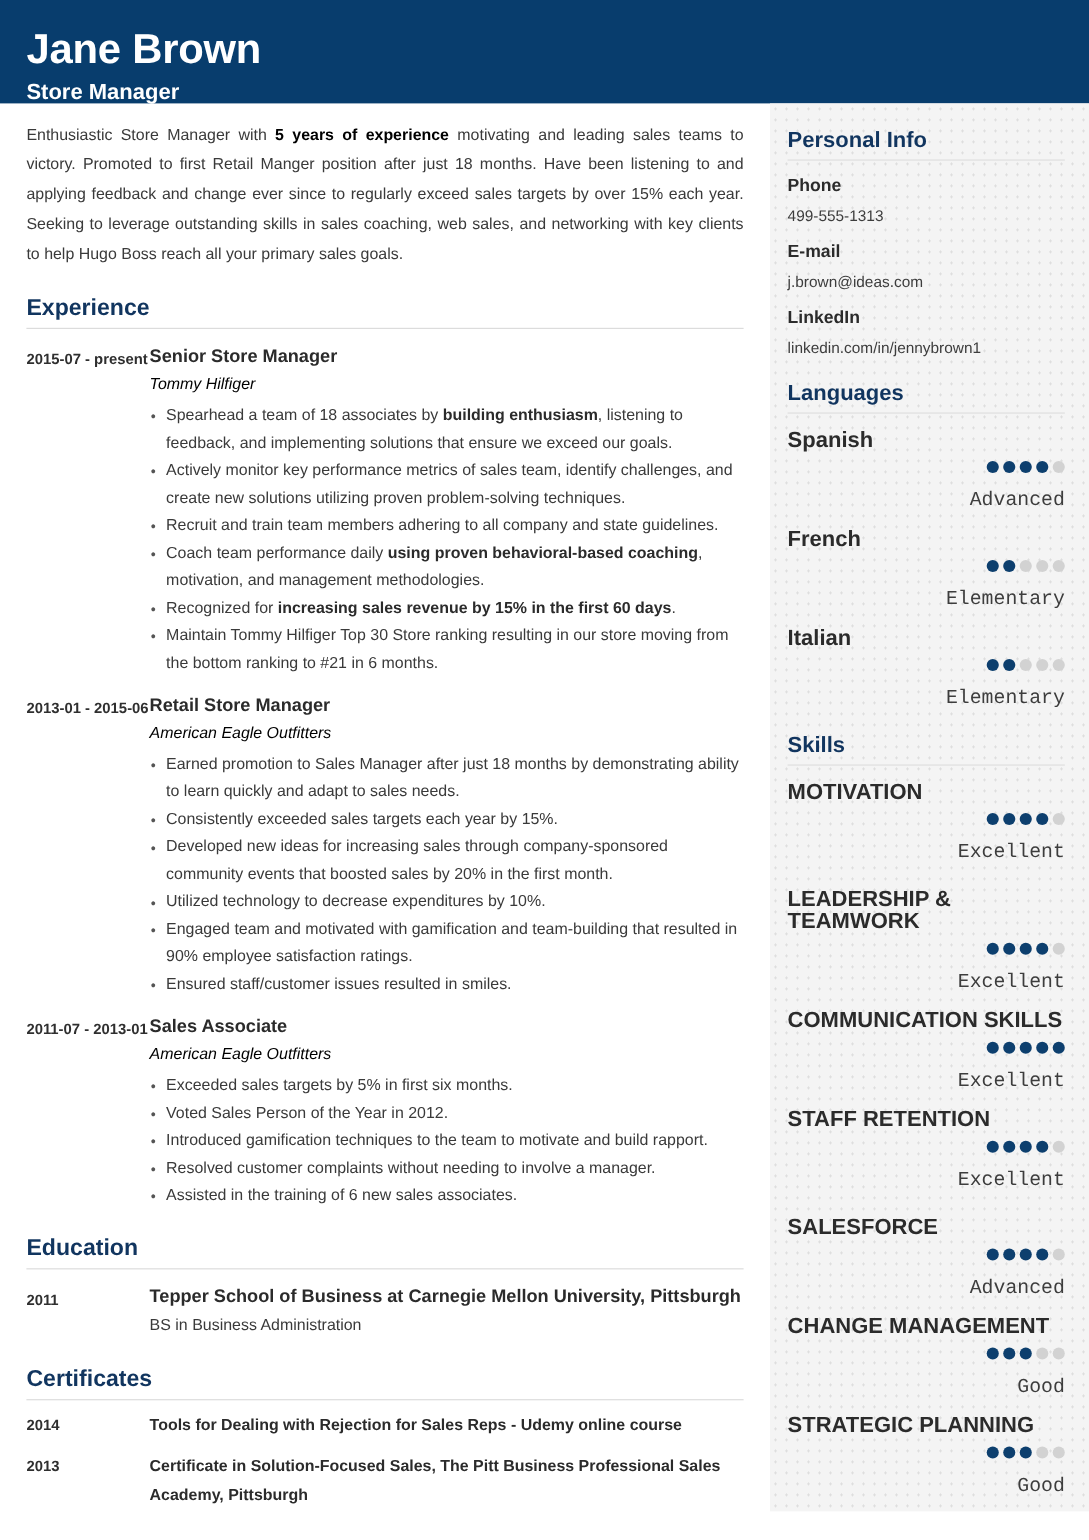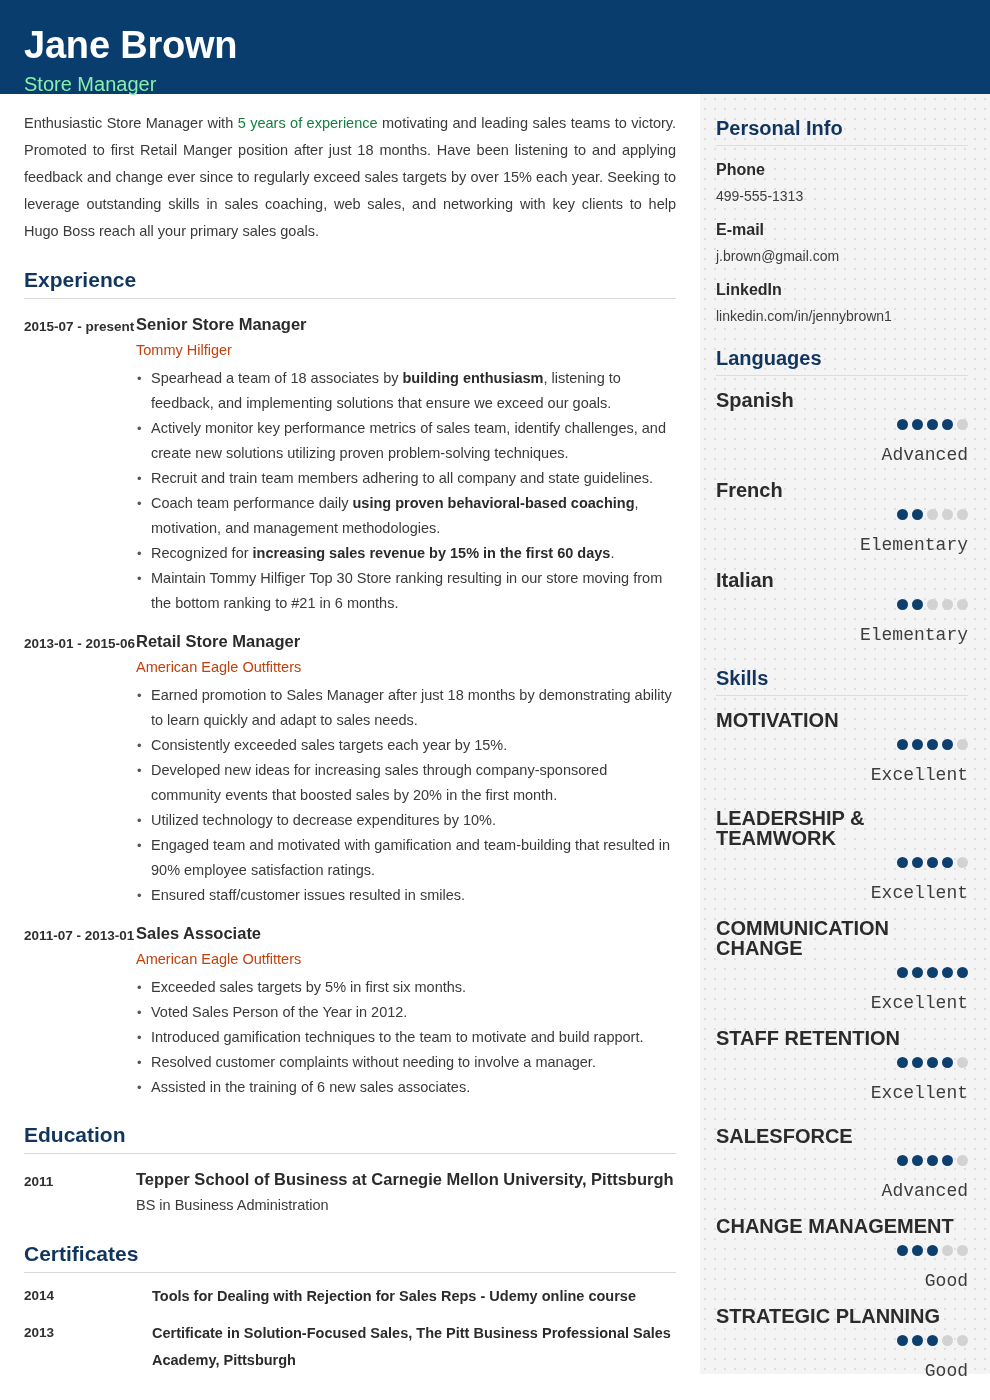--- a/index.html
+++ b/index.html
@@ -19,23 +19,23 @@
     padding: 22px 24px 0 24px;
   }
   .header .name {
     color: #ffffff;
     font-size: 38px;
     font-weight: bold;
     letter-spacing: -0.2px;
     line-height: 46px;
   }
   .header .job-title {
-    color: #86efac;
+    color: #ffffff;
     font-size: 20px;
-    font-weight: normal;
+    font-weight: bold;
     line-height: 28px;
     margin-top: 2px;
   }
 
   
   .body-wrap { display: flex; height: 1280px; align-items: stretch; }
   .main-col { width: 700px; padding: 16px 24px 0 24px; }
   .side-col {
     width: 290px;
     padding: 22px 22px 0 16px;
@@ -45,21 +45,21 @@
     background-position: 0 0;
   }
 
   
   .summary {
     font-size: 14.5px;
     line-height: 27px;
     color: #3a3a3a;
     text-align: justify;
   }
-  .summary b { color: #15803d; font-weight: normal; }
+  .summary b { color: #000000; font-weight: bold; }
 
   
   .sec-head {
     color: #11355f;
     font-size: 21px;
     font-weight: bold;
     margin-top: 22px;
     padding-bottom: 5px;
     border-bottom: 1px solid #d9d9d9;
     line-height: 26px;
@@ -78,21 +78,22 @@
   }
   .entry .content { flex: 1; }
   .entry .role {
     font-size: 16.5px;
     font-weight: bold;
     color: #2b2b2b;
     line-height: 24px;
   }
   .entry .org {
     font-size: 14.5px;
-    color: #c2410c;
+    font-style: italic;
+    color: #000000;
     line-height: 26px;
     margin-top: 1px;
   }
   ul.bullets { list-style: none; margin-top: 3px; }
   ul.bullets li {
     position: relative;
     font-size: 14.5px;
     line-height: 25px;
     color: #3a3a3a;
     padding-left: 15px;
@@ -107,21 +108,21 @@
     font-size: 13px;
   }
   ul.bullets li b { font-weight: bold; color: #2b2b2b; }
 
   .edu-degree {
     font-size: 14.5px;
     color: #3a3a3a;
     line-height: 27px;
     margin-top: 1px;
   }
-  .cert-entry { display: flex; margin-top: 10px; gap: 16px; }
+  .cert-entry { display: flex; margin-top: 10px; }
   .cert-entry .dates {
     width: 112px; flex: 0 0 112px;
     font-size: 13.5px; font-weight: bold; color: #2f2f2f; line-height: 25px;
   }
   .cert-entry .cert-text {
     flex: 1; font-size: 14.5px; font-weight: bold; color: #2b2b2b; line-height: 27px;
   }
 
   
   .side-head {
@@ -264,21 +265,21 @@
 
     </div>
 
     <div class="side-col">
 
       <div class="side-head">Personal Info</div>
       <div id="contacts-list">
           <div class="info-label">Phone</div>
           <div class="info-value">499-555-1313</div>
           <div class="info-label">E-mail</div>
-          <div class="info-value">j.brown@gmail.com</div>
+          <div class="info-value">j.brown@ideas.com</div>
           <div class="info-label">LinkedIn</div>
           <div class="info-value">linkedin.com/in/jennybrown1</div>
         </div>
 
       <div class="side-head spaced">Languages</div>
       <div id="languages-list">
           <div class="rate-item">
             <div class="rate-name">Spanish</div>
             <div class="dots">
               <span class="dot"></span>
@@ -331,21 +332,21 @@
             <div class="dots">
               <span class="dot"></span>
               <span class="dot"></span>
               <span class="dot"></span>
               <span class="dot"></span>
               <span class="dot off"></span>
             </div>
             <div class="rate-level">Excellent</div>
           </div>
           <div class="rate-item">
-            <div class="rate-name">COMMUNICATION CHANGE</div>
+            <div class="rate-name">COMMUNICATION SKILLS</div>
             <div class="dots">
               <span class="dot"></span>
               <span class="dot"></span>
               <span class="dot"></span>
               <span class="dot"></span>
               <span class="dot"></span>
             </div>
             <div class="rate-level">Excellent</div>
           </div>
           <div class="rate-item">

